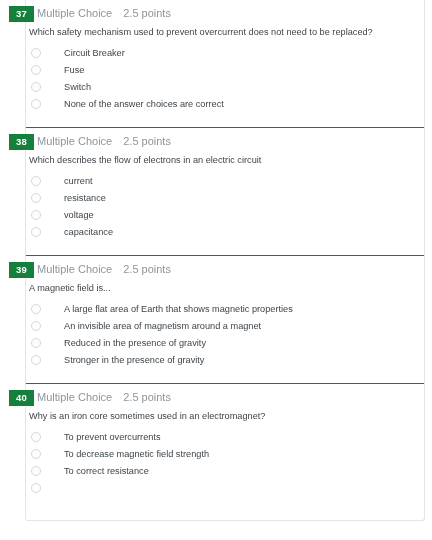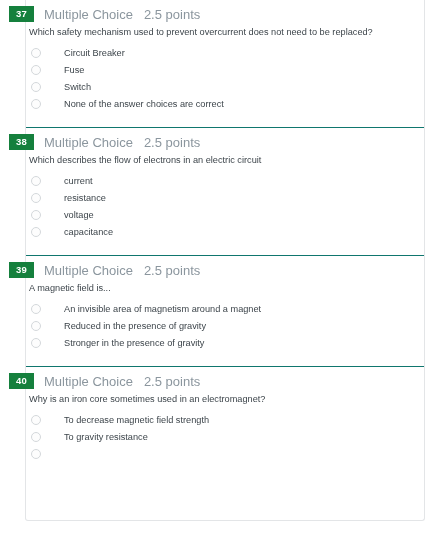--- a/index.html
+++ b/index.html
@@ -58,23 +58,23 @@
     background: #15803d;
     color: #ffffff;
     font-size: 9.5px;
     font-weight: 700;
     text-align: center;
     letter-spacing: 0.2px;
   }
 
   .q-meta {
     position: absolute;
-    left: 18px;
+    left: 11px;
     top: 7px;
-    font-size: 13px;
+    font-size: 11px;
     color: #8b969e;
     white-space: nowrap;
   }
   .q-meta .q-type {
     margin-right: 11px;
   }
   .q-meta .q-points {
     color: #8b969e;
   }
 
@@ -177,20 +177,24 @@
     </div>
     <div class="question">
       <div class="q-header">
         <div class="q-number">39</div>
         <div class="q-meta"><span class="q-type">Multiple Choice</span><span class="q-points">2.5 points</span></div>
       </div>
       <p class="q-text">A magnetic field is...</p>
       <ul class="answers">
         <li class="answer">
           <span class="radio"></span>
+          <span class="answer-label">A large flat area of Earth that shows magnetic properties</span>
+        </li>
+        <li class="answer">
+          <span class="radio"></span>
           <span class="answer-label">An invisible area of magnetism around a magnet</span>
         </li>
         <li class="answer">
           <span class="radio"></span>
           <span class="answer-label">Reduced in the presence of gravity</span>
         </li>
         <li class="answer">
           <span class="radio"></span>
           <span class="answer-label">Stronger in the presence of gravity</span>
         </li>
@@ -198,25 +202,29 @@
     </div>
     <div class="question">
       <div class="q-header">
         <div class="q-number">40</div>
         <div class="q-meta"><span class="q-type">Multiple Choice</span><span class="q-points">2.5 points</span></div>
       </div>
       <p class="q-text">Why is an iron core sometimes used in an electromagnet?</p>
       <ul class="answers">
         <li class="answer">
           <span class="radio"></span>
+          <span class="answer-label">To prevent overcurrents</span>
+        </li>
+        <li class="answer">
+          <span class="radio"></span>
           <span class="answer-label">To decrease magnetic field strength</span>
         </li>
         <li class="answer">
           <span class="radio"></span>
-          <span class="answer-label">To gravity resistance</span>
+          <span class="answer-label">To correct resistance</span>
         </li>
         <li class="answer">
           <span class="radio"></span>
         </li>
       </ul>
       <div class="q-footer-space"></div>
     </div>
   </div>
 
 </body></html>

